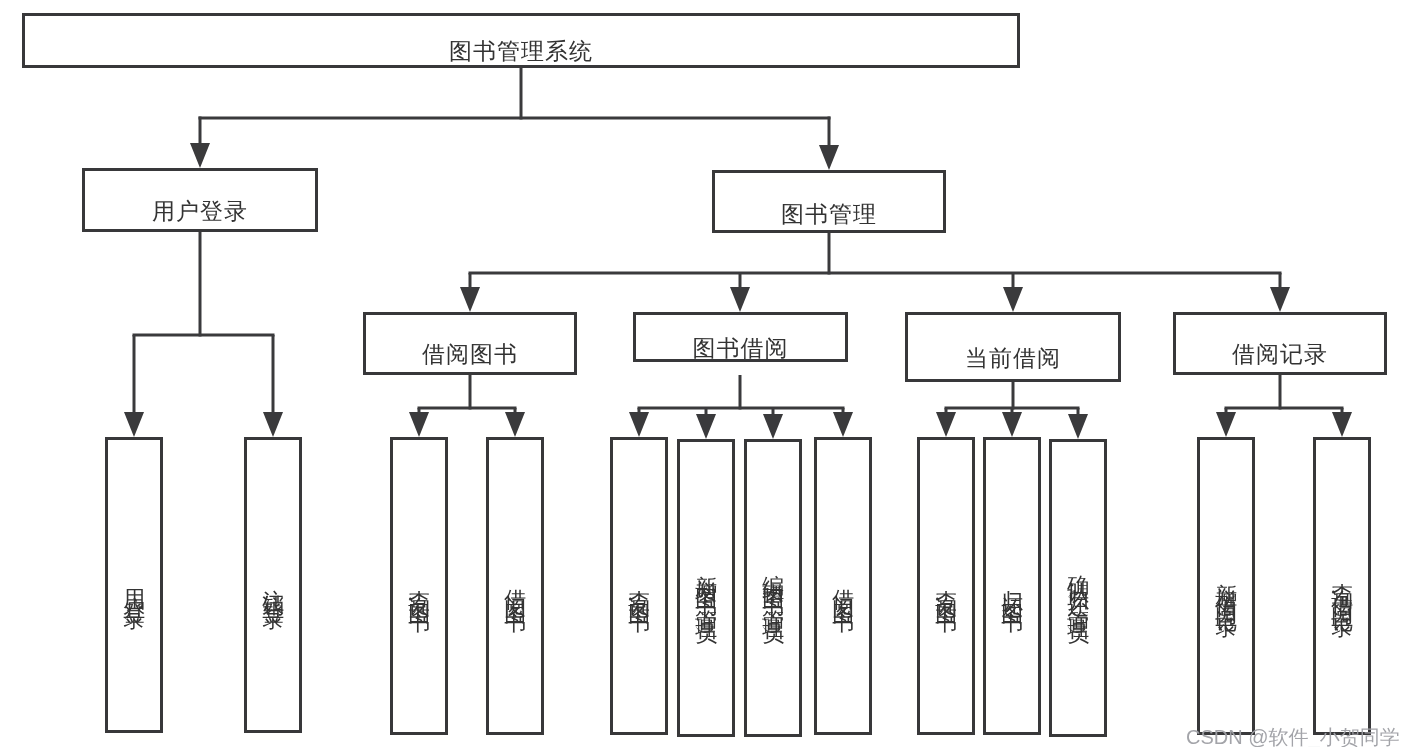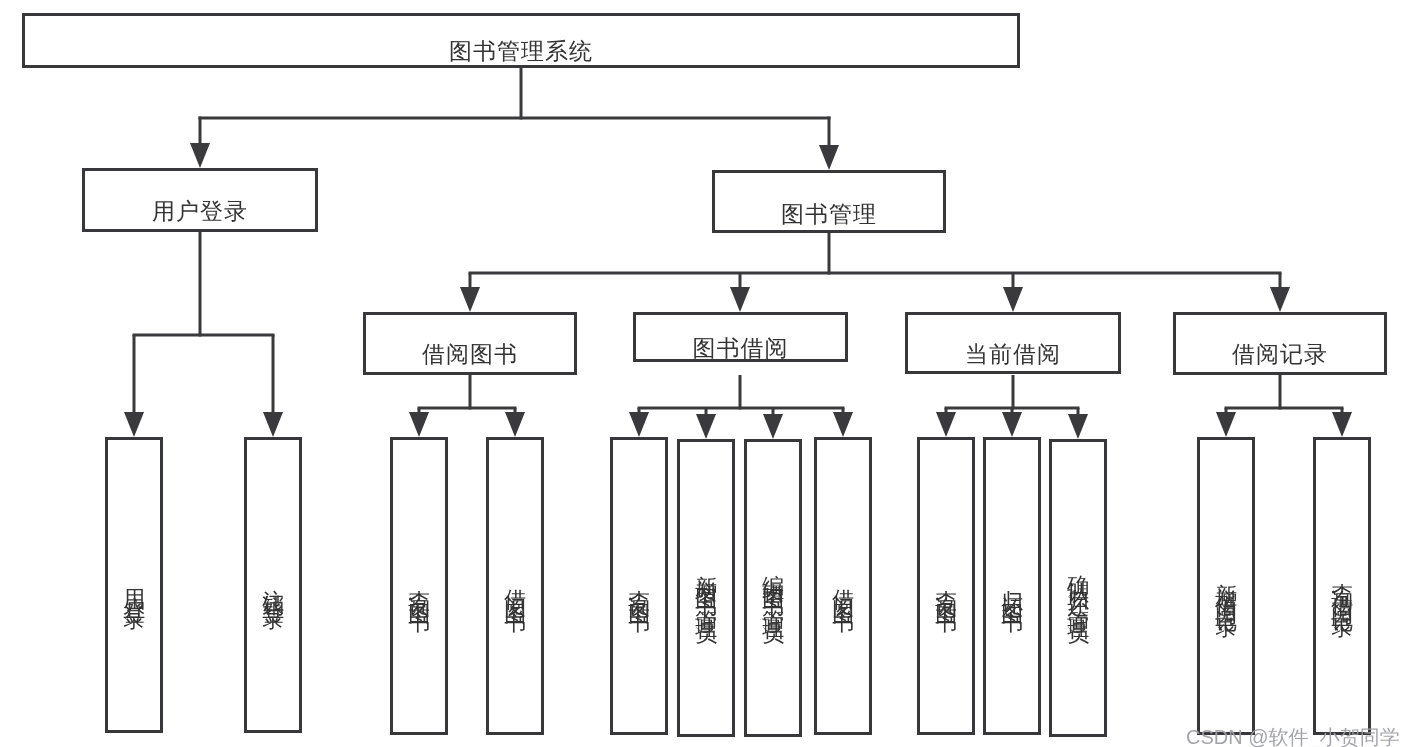--- a/index.html
+++ b/index.html
@@ -121,21 +121,21 @@
   <div class="box" style="left:712px; top:170px; width:234px; height:63px;align-items:flex-end;">
     <span class="hlabel">图书管理</span>
   </div>
 
   <div class="box" style="left:363px; top:312px; width:214px; height:63px;">
     <span class="hlabel">借阅图书</span>
   </div>
   <div class="box" style="left:633px; top:312px; width:215px; height:50px;">
     <span class="hlabel">图书借阅</span>
   </div>
-  <div class="box" style="left:905px; top:312px; width:216px; height:62px;">
+  <div class="box" style="left:905px; top:312px; width:216px; height:70px;">
     <span class="hlabel">当前借阅</span>
   </div>
   <div class="box" style="left:1173px; top:312px; width:214px; height:63px;">
     <span class="hlabel">借阅记录</span>
   </div>
 
   <div class="box leaf" style="left:105px; top:437px; width:58px; height:296px;">
     <span class="vtext">用户登录</span>
   </div>
   <div class="box leaf" style="left:244px; top:437px; width:58px; height:296px;">

